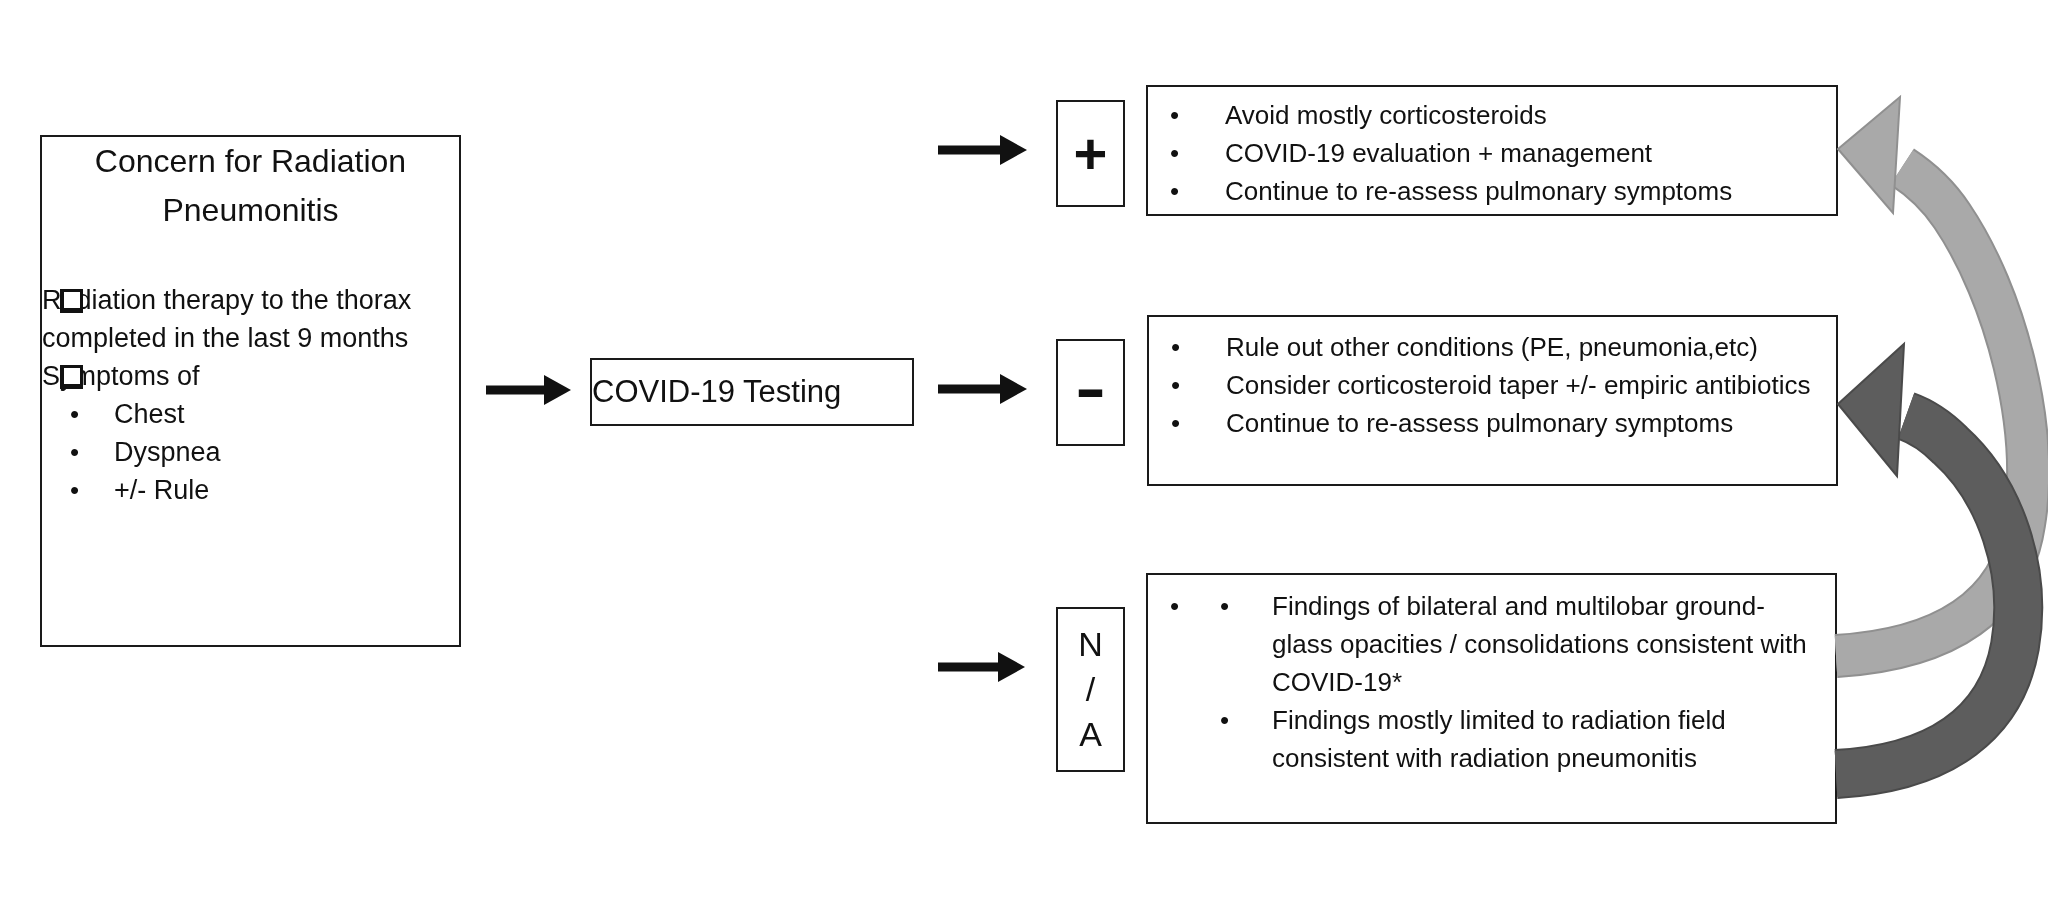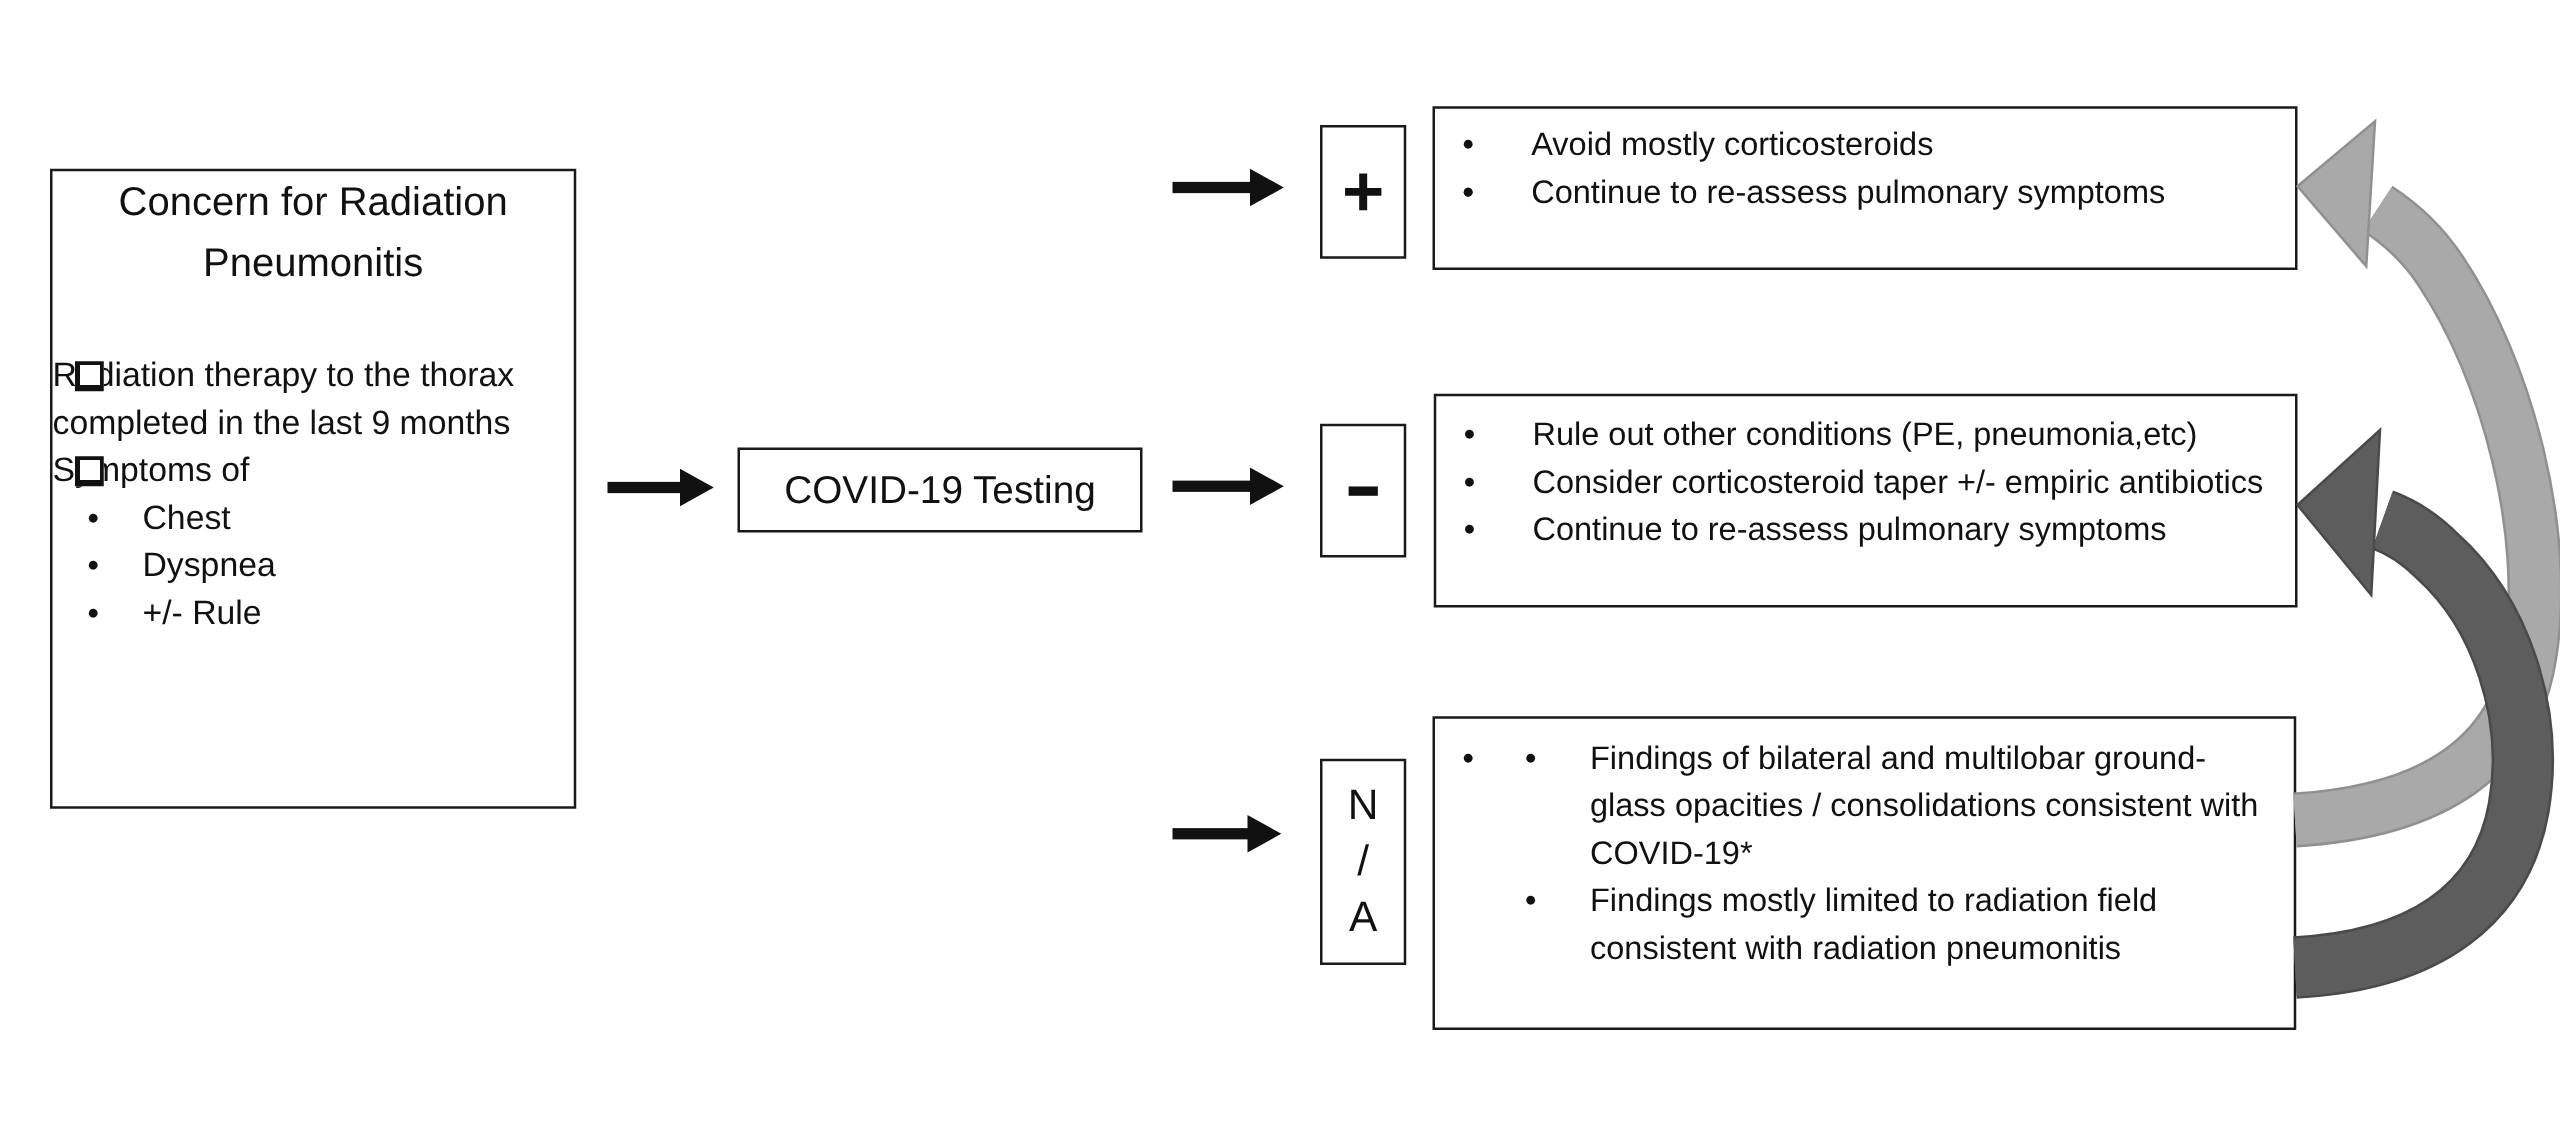--- a/index.html
+++ b/index.html
@@ -26,21 +26,21 @@
     position:absolute; left:18px; top:8px; width:16px; height:16px;
     border:3px solid #111; border-left-width:4px; border-bottom-width:5px;
     background:#fff;
   }
   ul.sub-list { list-style:none; margin:0; padding:0; }
   li.sub-item { position:relative; padding-left:72px; font-size:27px; line-height:38px; }
   li.sub-item .blt { position:absolute; left:28px; top:0; }
   
   .covid-box {
     left:590px; top:358px; width:324px; height:68px;
-    display:flex; align-items:center; justify-content:center; font-size:31px;
+    display:flex; align-items:center; font-size:31px;
   }
   
   .sym-box { display:flex; align-items:center; justify-content:center; }
   .plus-box  { left:1056px; top:100px; width:69px; height:107px; font-size:58px; font-weight:600; }
   .minus-box { left:1056px; top:339px; width:69px; height:107px; font-size:96px; font-weight:400; }
   .minus-box .sym { margin-top:-14px; }
   .na-box {
     left:1056px; top:607px; width:69px; height:165px;
     font-size:34px; line-height:45px; text-align:center; white-space:pre-line;
   }
@@ -140,20 +140,21 @@
   </div>
 
   <div class="box action-box1">
     <ul class="actions">
       <li class="action">
         <span class="blt">•</span>
         <span>Avoid mostly corticosteroids</span>
       </li>
       <li class="action">
         <span class="blt">•</span>
+        <span>COVID-19 evaluation + management</span>
       </li>
       <li class="action">
         <span class="blt">•</span>
         <span>Continue to re-assess pulmonary symptoms</span>
       </li>
     </ul>
   </div>
 
   <div class="box action-box2">
     <ul class="actions">

